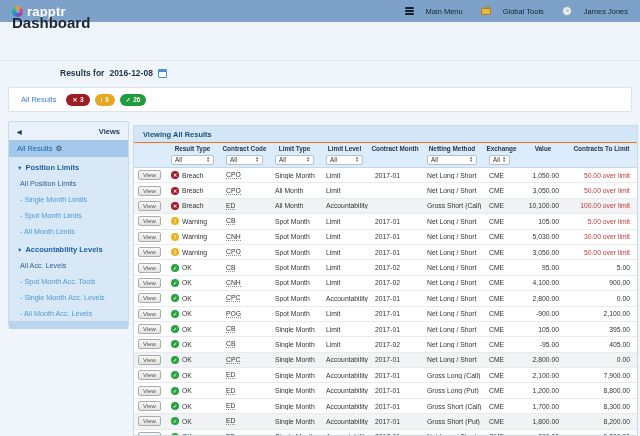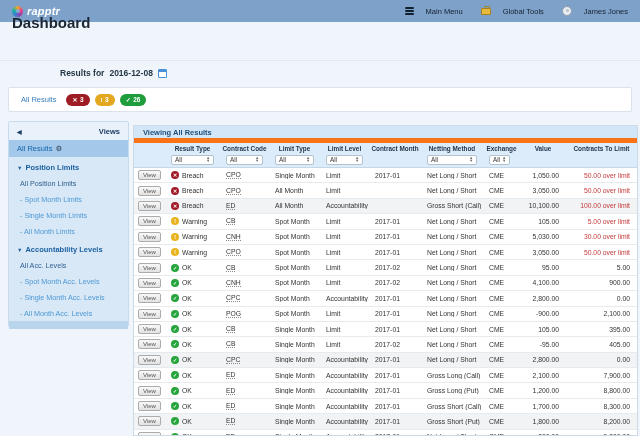--- a/index.html
+++ b/index.html
@@ -8,21 +8,21 @@
   .stage { position:relative; width:640px; height:436px; background:#eff5fb; overflow:hidden; }
 
   
   .topbar { position:absolute; top:0; left:0; width:640px; height:22px; background:#7da1c9;
             display:flex; align-items:center; justify-content:space-between; padding:0 12px; }
   .brand { display:flex; align-items:center; gap:4px; }
   .logo { width:11px; height:11px; border-radius:50%;
           background:conic-gradient(#f5a623,#e8428c,#8e44ad,#3b7fd4,#19b5a4,#f5a623); position:relative; }
   .logo::after { content:""; position:absolute; top:3.5px; left:3.5px; width:4px; height:4px;
                  border-radius:50%; background:#89a9cd; }
-  .brand-name { color:#fff; font-style:italic; font-weight:bold; font-size:11px; letter-spacing:.2px; }
+  .brand-name { color:#fff; font-weight:bold; font-size:13px; letter-spacing:.2px; }
   .nav { display:flex; align-items:center; gap:18px; font-size:7.5px; color:#16222e; }
   .nav-item { display:flex; align-items:center; gap:12px; cursor:default; }
   .burger { display:flex; flex-direction:column; gap:1.5px; }
   .burger div { width:9px; height:1.6px; background:#10202e; border-radius:1px; }
   .toolbox { width:10px; height:7px; background:#e9b93d; border:1px solid #a8821e; border-radius:1px; position:relative; }
   .toolbox::before { content:""; position:absolute; top:-3px; left:2.5px; width:4px; height:2.5px;
                      border:1px solid #a8821e; border-bottom:none; border-radius:2px 2px 0 0; }
   .avatar { width:10px; height:10px; border-radius:50%; background:#e8edf2; border:1px solid #93a0ad; position:relative; }
   .avatar::after { content:""; position:absolute; top:2px; left:2.7px; width:3.4px; height:3.4px; border-radius:50%; background:#b6c1cc; }
 
@@ -57,21 +57,21 @@
             display:flex; align-items:center; gap:3px; }
   .sb-chev { font-size:5.5px; color:#1a5f9f; }
   .sb-item { padding:3.5px 0 3.5px 11px; color:#4e98d4; font-size:7.2px; }
   .sb-item.primary { color:#2f5f8f; }
   .sb-strip { margin-top:auto; height:8px; background:#b9d5ec; flex:none; }
 
   
   .tablewrap { --cols: 31px 55px 49px 51px 49px 52px 62px 37px 46px 1fr;
                position:absolute; top:125px; left:133px; width:505px; height:311px; background:#fff;
                border:1px solid #ccd9e6; display:flex; flex-direction:column; overflow:hidden; }
-  .t-title { height:17px; flex:none; background:#d3e6f7; border-bottom:5px solid #f97316;
+  .t-title { height:17px; flex:none; background:#d3e6f7; border-bottom:1px solid #f97316;
              display:flex; align-items:center; padding-left:9px; font-size:7.5px; font-weight:bold; color:#1d4e7a; }
   .t-head { flex:none; display:grid; grid-template-columns:var(--cols); background:#ddecfa; height:11px;
             align-items:center; text-align:center; font-size:6.4px; font-weight:bold; color:#21364e; }
   .t-filters { flex:none; display:grid; grid-template-columns:var(--cols); background:#ddecfa; height:14px;
                align-items:center; border-bottom:1px solid #c6d8e8; }
   .fsel { height:10px; background:#fff; border:1px solid #b3c2cf; border-radius:2px; margin:0 6px;
           display:flex; align-items:center; justify-content:space-between; padding:0 3px;
           font-size:6.3px; color:#333; cursor:default; }
   .arr { display:flex; flex-direction:column; line-height:3px; font-size:3.8px; color:#666; }
   .t-body { flex:1; overflow:hidden; }
@@ -153,29 +153,29 @@
     </div>
     <div class="sb-active">
       <span>All Results</span>
       <span class="sb-gear">⚙</span>
     </div>
     <div class="sb-sec">
       <span class="sb-chev">▼</span>
       <span>Position Limits</span>
     </div>
     <div class="sb-item primary">All Position Limits</div>
+    <div class="sb-item">- Single Month Limits</div>
     <div class="sb-item">- Spot Month Limits</div>
-    <div class="sb-item">- Single Month Limits</div>
     <div class="sb-item">- All Month Limits</div>
     <div class="sb-sec">
       <span class="sb-chev">▼</span>
       <span>Accountability Levels</span>
     </div>
     <div class="sb-item primary">All Acc. Levels</div>
-    <div class="sb-item">- Spot Month Acc. Levels</div>
+    <div class="sb-item">- Spot Month Acc. Tools</div>
     <div class="sb-item">- Single Month Acc. Levels</div>
     <div class="sb-item">- All Month Acc. Levels</div>
     <div class="sb-strip"></div>
   </div>
 
   <div class="tablewrap">
     <div class="t-title">Viewing All Results</div>
 
     <div class="t-head">
       <div></div>

